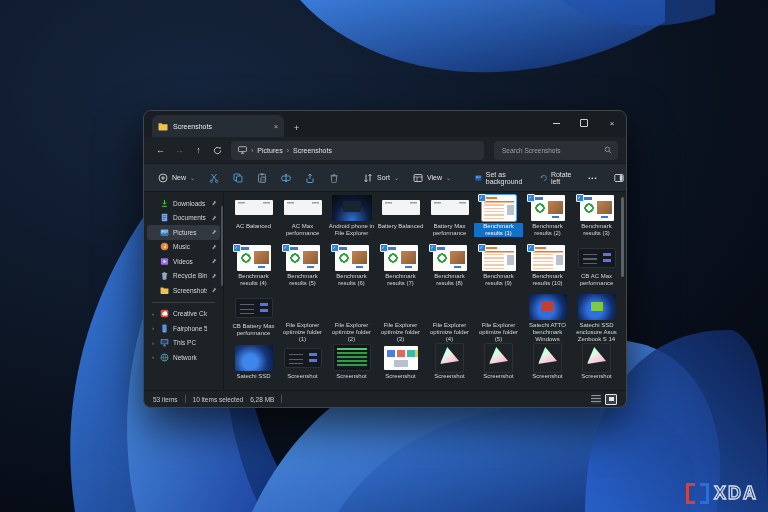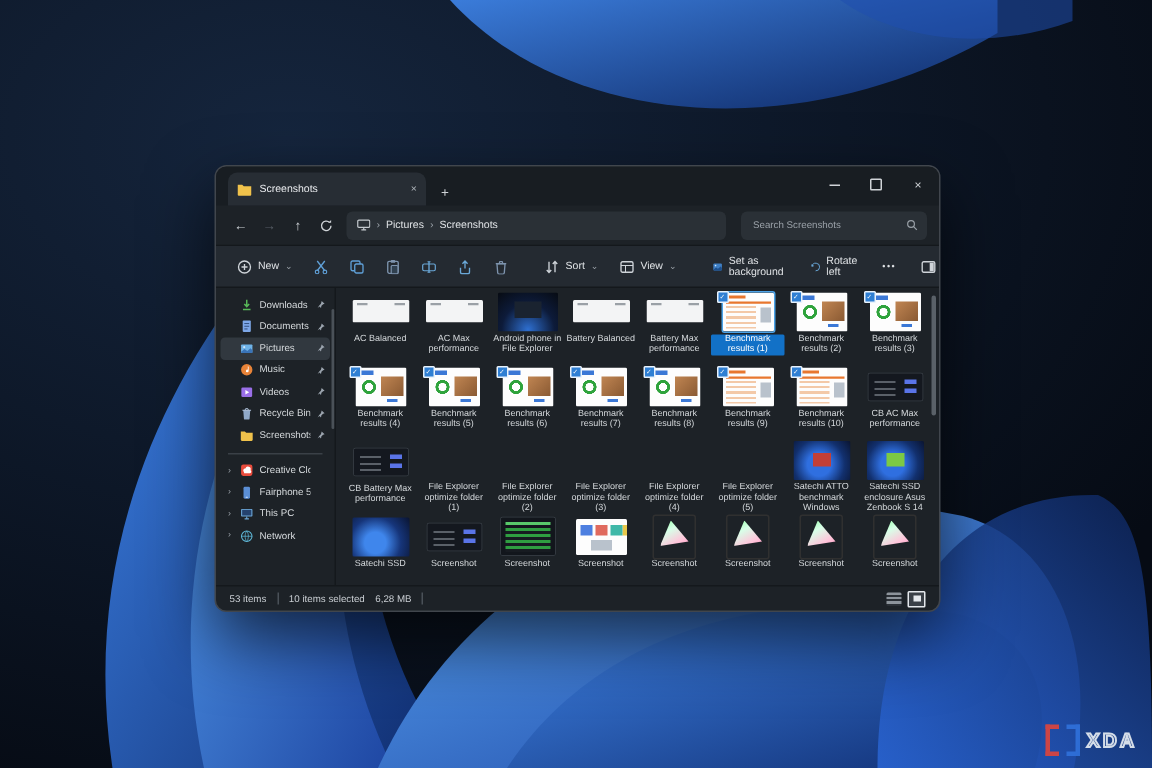--- a/index.html
+++ b/index.html
@@ -135,21 +135,21 @@
   .sdiv{width:1px;height:8px;background:#4a5158;}
   .viewtoggles{margin-left:auto;display:flex;gap:4px;align-items:center;}
   .vt{width:10px;height:9px;border-radius:1px;display:flex;align-items:center;justify-content:center;}
   .vt-list{background:repeating-linear-gradient(180deg,#8d949b 0 1.5px,#2a2f35 1.5px 3px);}
   .vt-icons{border:1px solid #e4e8ec;background:#3a4047;}
   .vt-icons::before{content:"";width:5px;height:4px;background:#e4e8ec;display:block;}
   
   .mark{position:absolute;right:10px;bottom:8px;display:flex;align-items:center;gap:5px;opacity:.95;}
   .b-l{width:6px;height:15px;border:3px solid #d64541;border-right:none;}
   .b-r{width:6px;height:15px;border:3px solid #2f6fd8;border-left:none;}
-  .mark-text{font-size:13px;font-weight:bold;letter-spacing:2px;color:transparent;
+  .mark-text{font-size:18px;font-weight:bold;letter-spacing:2px;color:transparent;
              -webkit-text-stroke:1.3px #dfe6ee;}
 </style>
 </head>
 <body>
 
 <svg class="wp" viewBox="0 0 768 512" preserveAspectRatio="none">
   <defs>
     <radialGradient id="bg" cx="25%" cy="18%" r="90%">
       <stop offset="0" stop-color="#15253d"></stop>
         <stop offset="1" stop-color="#060b14"></stop>

